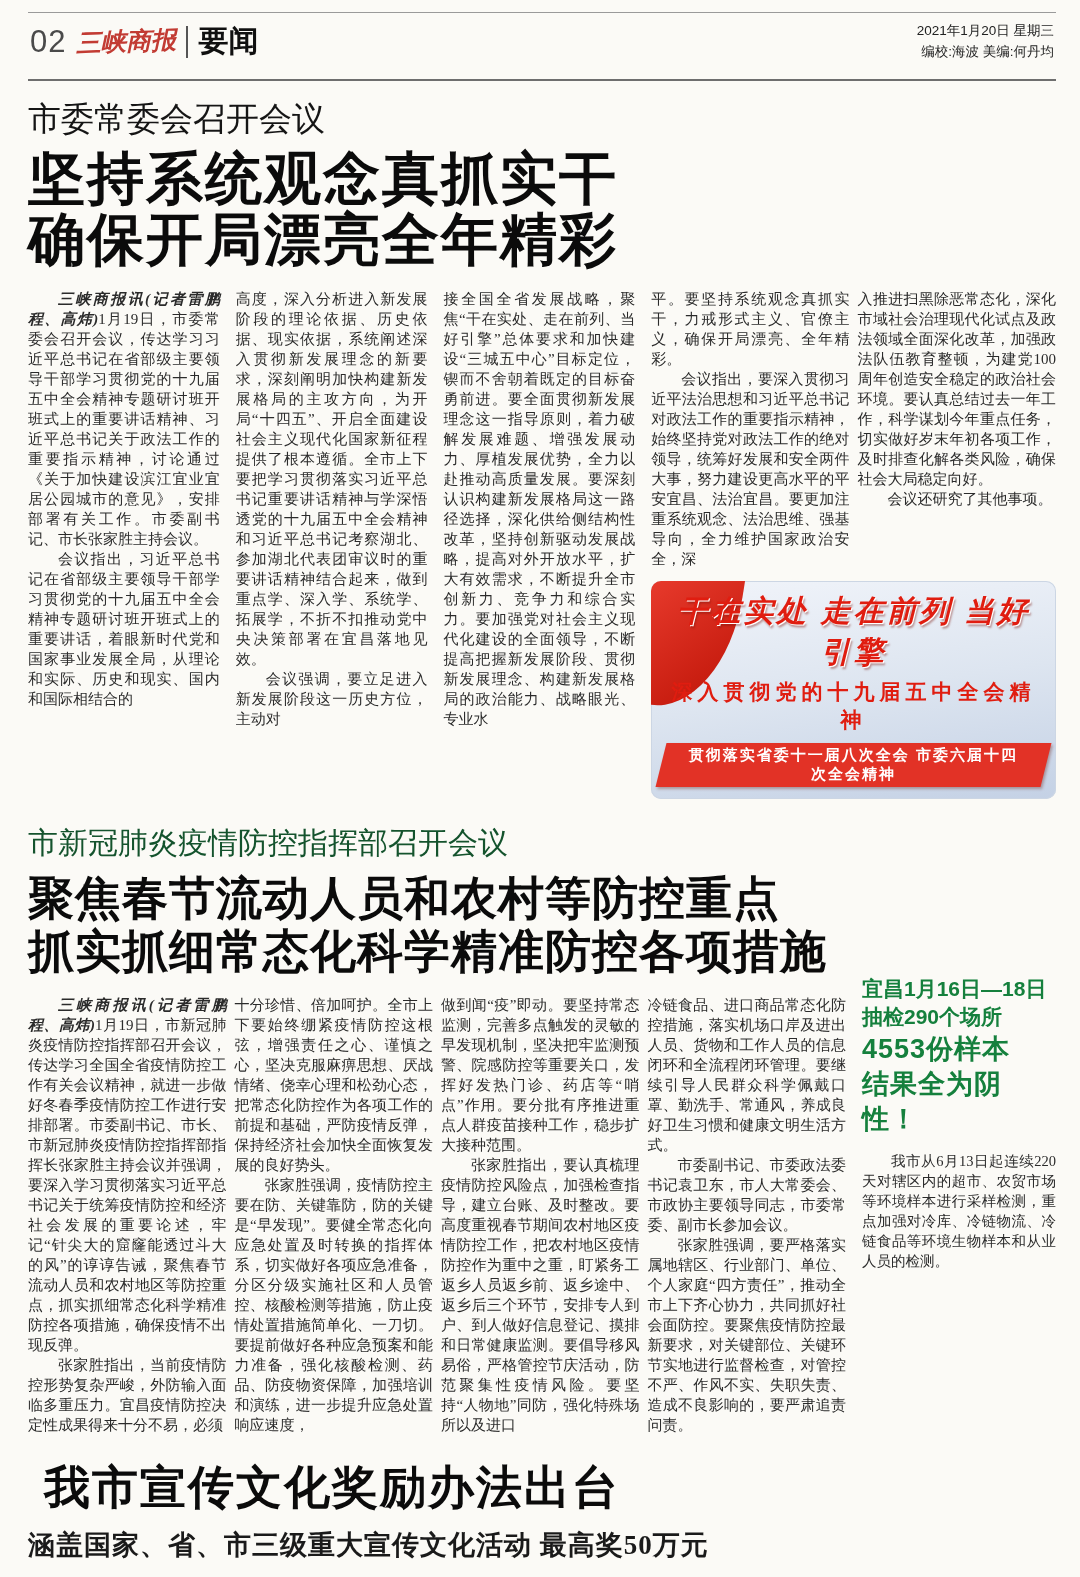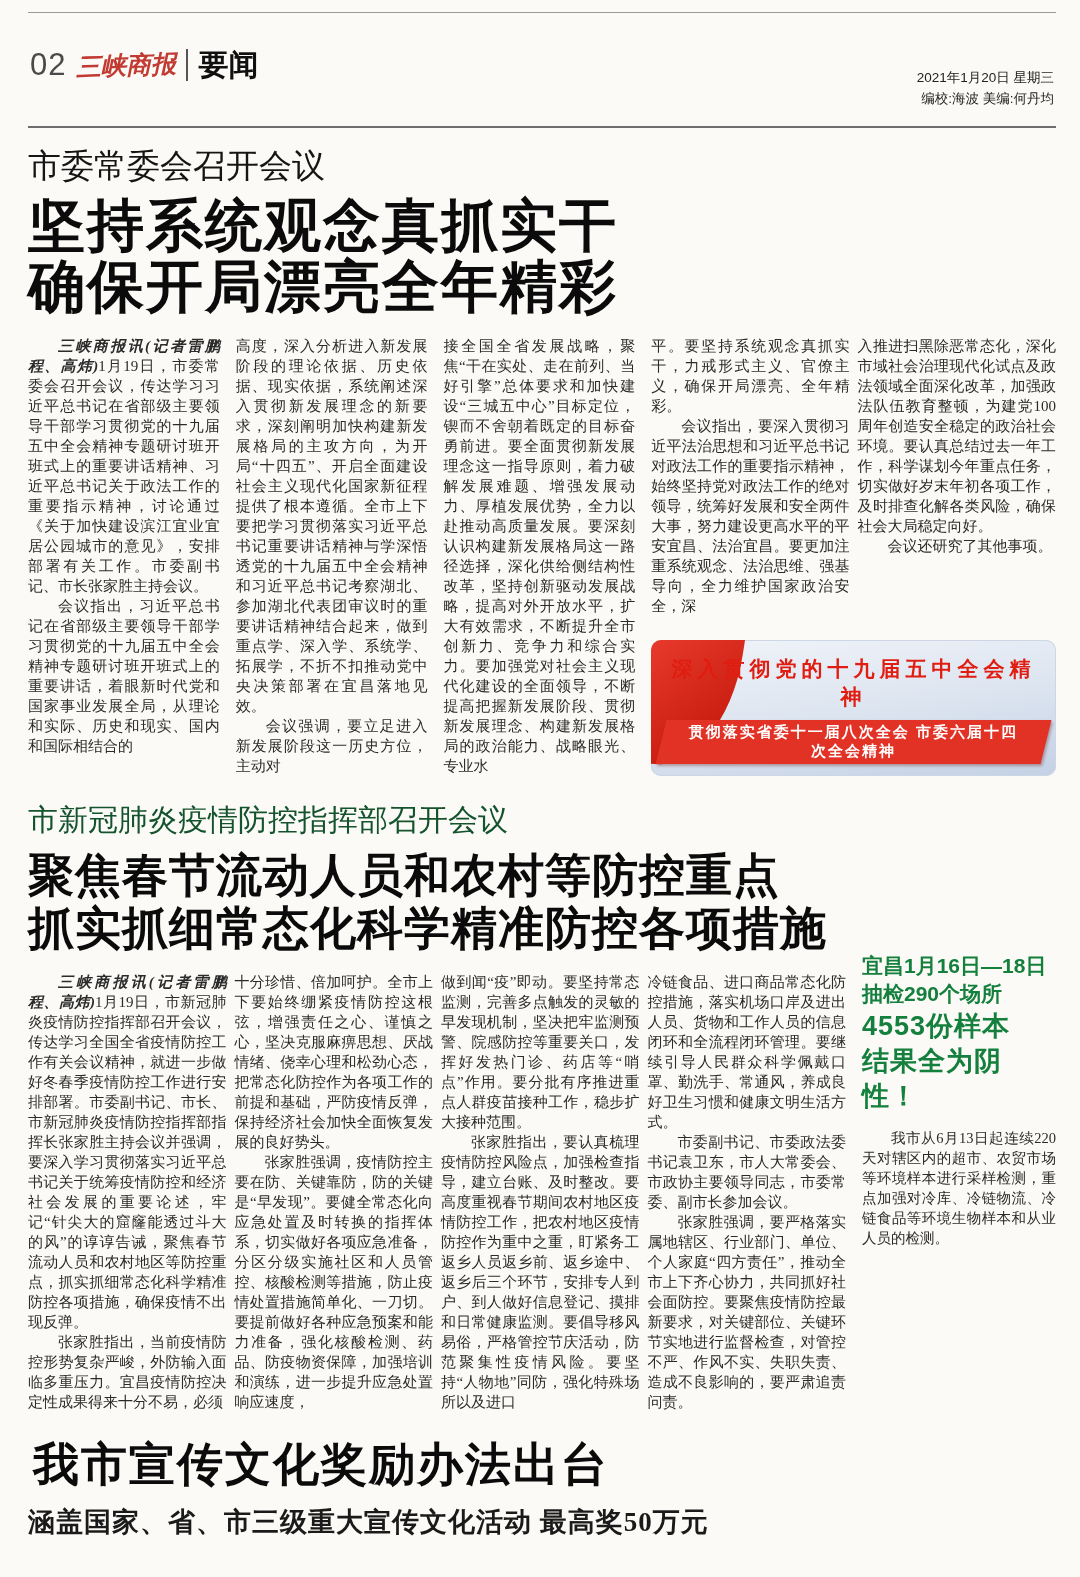--- a/index.html
+++ b/index.html
@@ -6,21 +6,21 @@
   .sheet{width:1080px;min-height:1577px;margin:0 auto;background:#fbfaf6;box-sizing:border-box;
          padding:12px 24px 20px 28px;font-family:"Liberation Serif",serif;color:#2b2b2b;}
   
   .top-rule{border-top:1px solid #9a9a9a;margin-bottom:4px;}
   .hdr{display:flex;justify-content:space-between;align-items:center;padding:4px 2px 16px;}
   .masthead{display:flex;align-items:center;gap:10px;}
   .pageno{font-family:"Liberation Sans",sans-serif;font-size:31px;color:#4a4a4a;letter-spacing:1px;}
   .brand{font-size:25px;color:#c23b33;font-style:italic;font-weight:700;transform:rotate(-2deg);}
   .vbar{width:2px;height:32px;background:#555;}
   .section-name{font-family:"Liberation Sans",sans-serif;font-size:30px;font-weight:700;color:#101010;}
-  .issue{text-align:right;font-size:13.5px;line-height:1.55;color:#222;font-family:"Liberation Sans",sans-serif;margin-top:47px;}
+  .issue{text-align:right;font-size:13.5px;line-height:1.55;color:#222;font-family:"Liberation Sans",sans-serif;}
   .hdr-rule{border-top:2px solid #6e6e6e;margin-bottom:16px;}
   
   .cols{display:flex;gap:8px;text-align:justify;}
   .col{flex:1;min-width:0;}
   p{margin:0;text-indent:2em;font-size:15px;line-height:20px;}
   p.cont{text-indent:0;}
   p b{font-weight:700;font-style:italic;}
   
   .a1-kicker{font-family:"Liberation Sans",sans-serif;font-size:33px;font-weight:500;color:#151515;margin:0 0 6px;}
   .a1-head{font-family:"Liberation Sans",sans-serif;font-size:57px;line-height:1.08;font-weight:900;
@@ -57,21 +57,21 @@
   
   .sidebar{flex:1;min-width:0;margin-top:152px;}
   .sb-t{font-family:"Liberation Sans",sans-serif;color:#15803d;}
   .sb-t.light{font-size:21px;font-weight:600;line-height:1.35;}
   .sb-t.heavy{font-size:27px;font-weight:900;line-height:1.3;letter-spacing:1px;}
   .sb-body{margin-top:14px;text-align:justify;}
   .sb-body p{font-size:14.5px;line-height:20px;}
   
   .a3{margin-top:22px;}
   .a3-head{font-family:"Liberation Sans",sans-serif;font-size:46px;font-weight:900;color:#0b0b0b;
-           letter-spacing:2px;margin:0 5px 8px;}
+           letter-spacing:2px;margin:0 16px 8px;}
   .a3-sub{font-size:27px;font-weight:600;color:#1a1a1a;margin:0 0 14px;letter-spacing:1px;}
 </style>
 </head>
 <body>
 
 <div class="sheet">
 
   <div class="top-rule"></div>
 
   <div class="hdr">
@@ -117,20 +117,21 @@
             </div>
             <div class="col">
               <p class="cont">入推进扫黑除恶常态化，深化市域社会治理现代化试点及政法领域全面深化改革，加强政法队伍教育整顿，为建党100周年创造安全稳定的政治社会环境。要认真总结过去一年工作，科学谋划今年重点任务，切实做好岁末年初各项工作，及时排查化解各类风险，确保社会大局稳定向好。</p>
               <p>会议还研究了其他事项。</p>
             </div>
           </div>
 
         <div class="banner">
           <div class="ribbon"></div>
           <div class="banner-inner">
+            <div class="banner-l1">干在实处 走在前列 当好引擎</div>
             <div class="banner-l2">深入贯彻党的十九届五中全会精神</div>
             <div class="banner-l3">
               <span>贯彻落实省委十一届八次全会 市委六届十四次全会精神</span>
             </div>
           </div>
         </div>
       </div>
     </div>
   </section>
 

